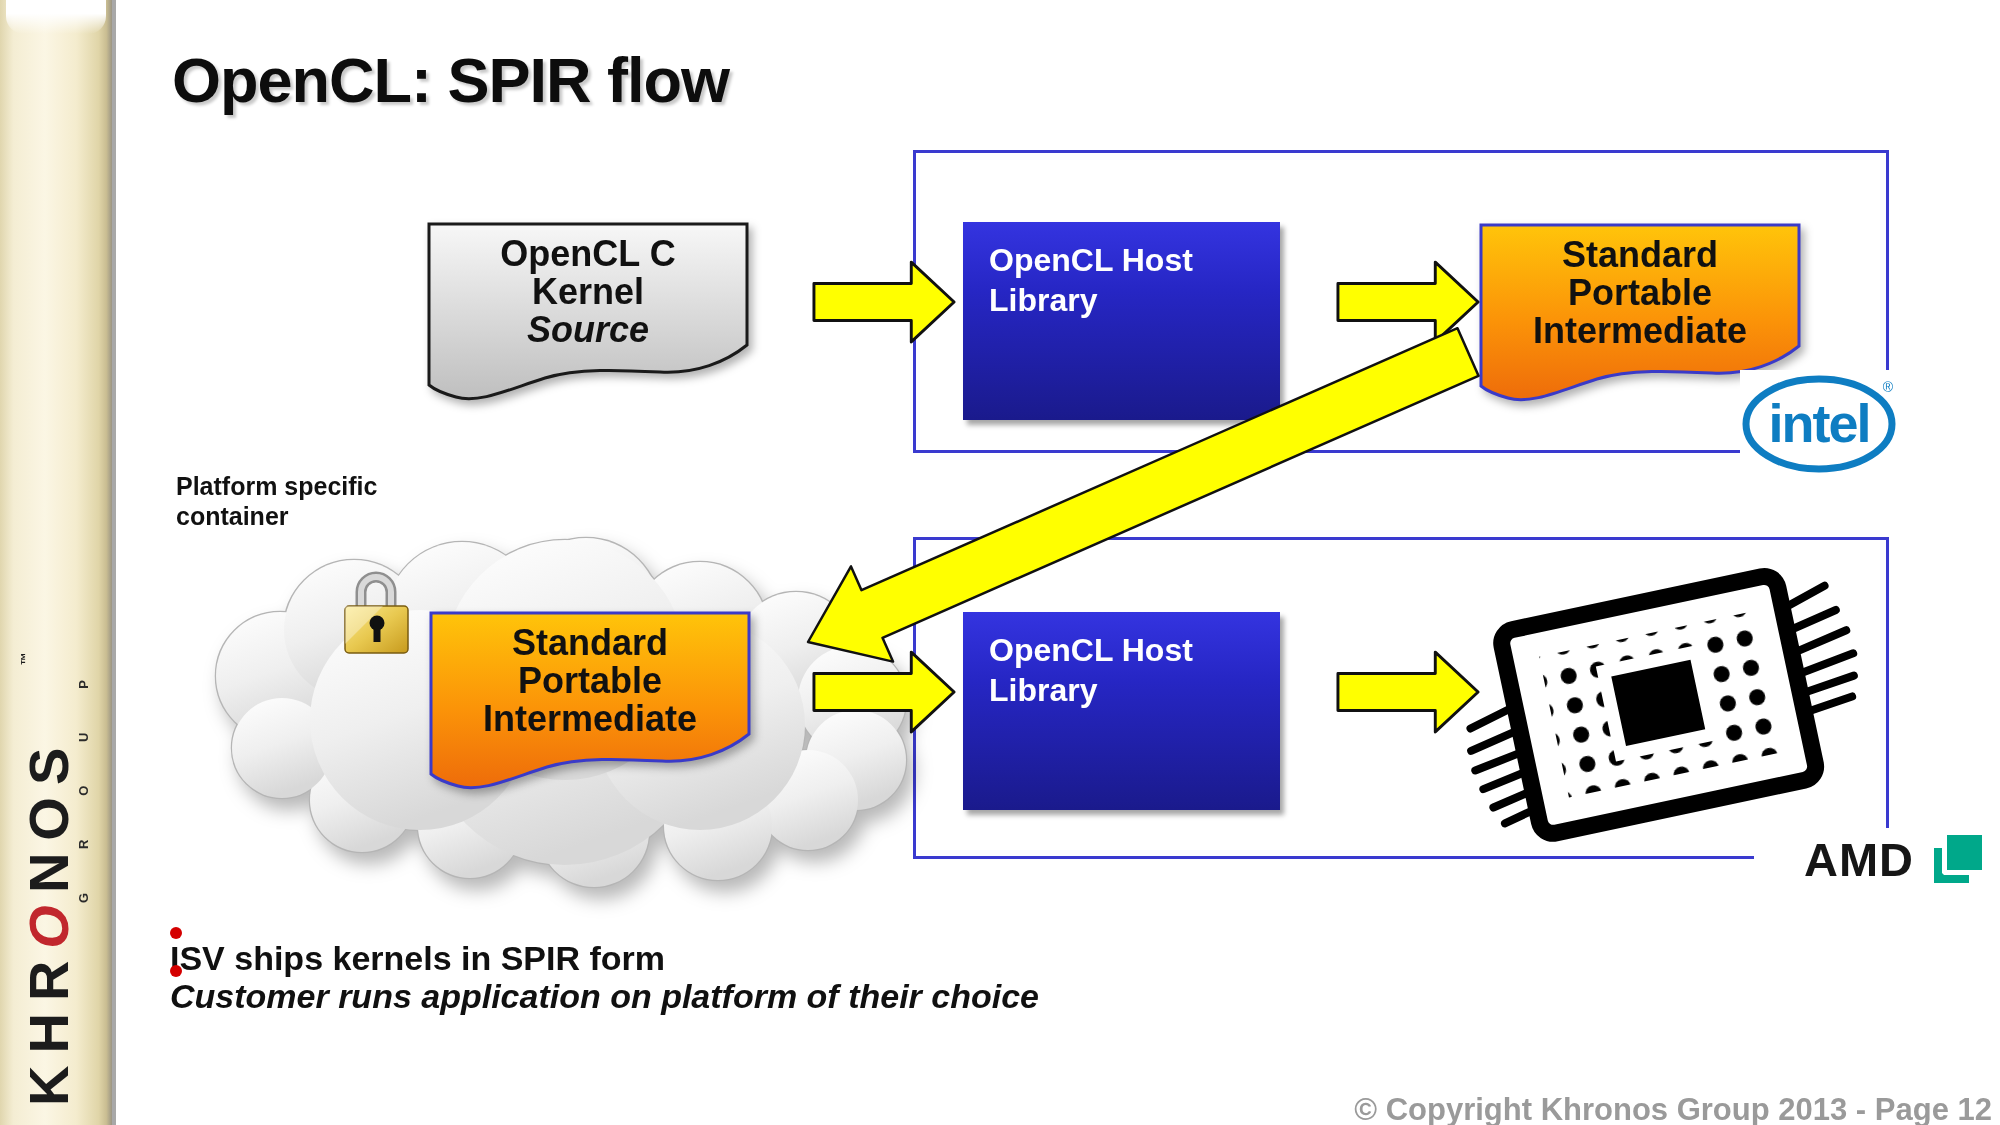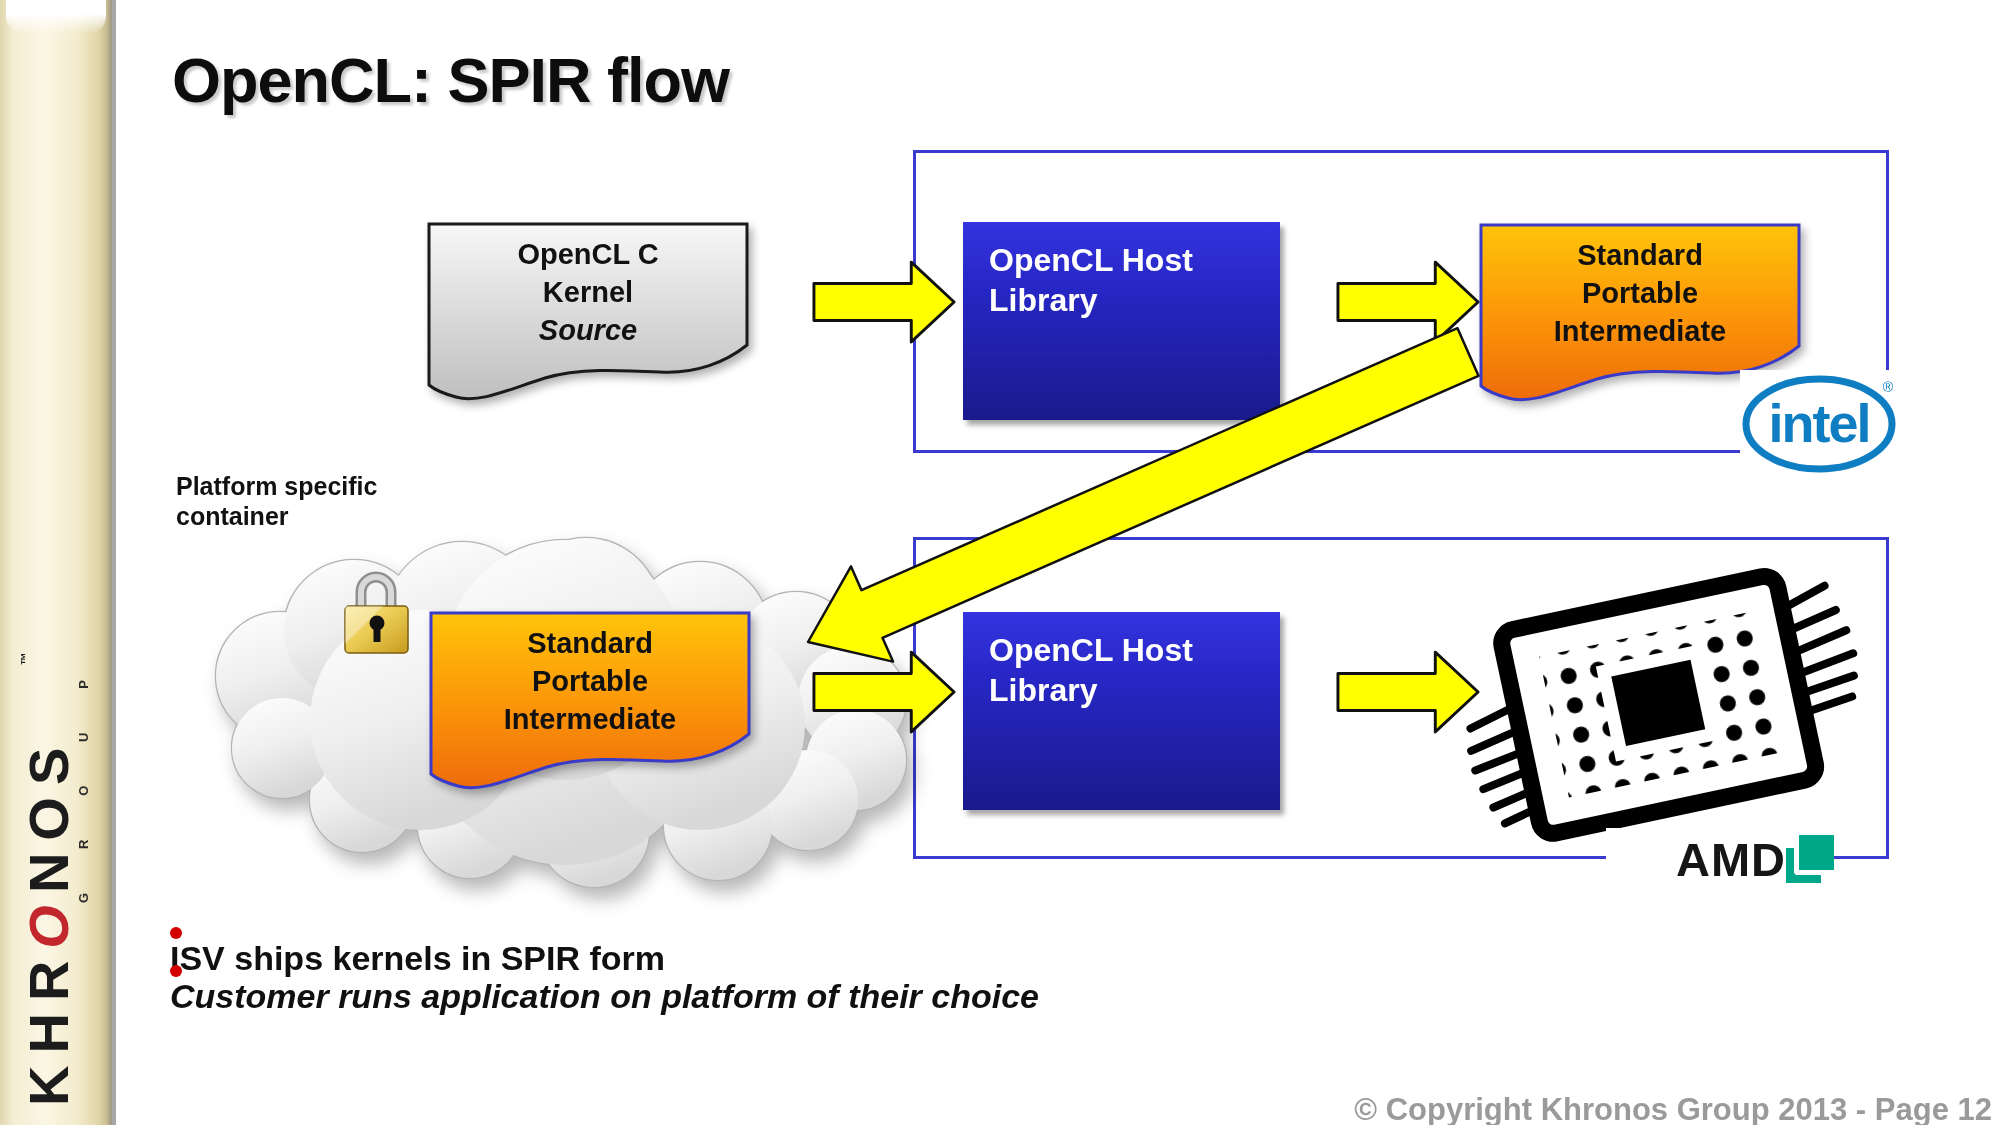--- a/index.html
+++ b/index.html
@@ -44,33 +44,33 @@
   .host-box{position:absolute;width:317px;height:198px;z-index:5;
     background:linear-gradient(180deg,#3434e0 0%,#2626c4 35%,#1a1a8c 100%);
     box-shadow:4px 5px 5px rgba(0,0,0,.35);
     color:#fff;font-size:32px;font-weight:bold;line-height:1.25;
     padding:18px 10px 0 26px;box-sizing:border-box;}
   .host-box.top{left:963px;top:222px;}
   .host-box.bottom{left:963px;top:612px;}
   
   .doc{position:absolute;width:324px;height:186px;z-index:5;}
   .doc svg{position:absolute;inset:0;filter:drop-shadow(4px 5px 4px rgba(0,0,0,.30));}
-  .doc .doc-text{position:relative;text-align:center;font-size:29px;font-weight:bold;color:#111;
+  .doc .doc-text{position:relative;text-align:center;font-size:36px;font-weight:bold;color:#111;
     line-height:38px;padding-top:14px;}
   .doc-source{left:426px;top:221px;}
   .doc-spir-top{left:1478px;top:222px;}
   .doc-spir-cloud{left:428px;top:610px;z-index:5;}
   .doc .italic{font-style:italic;}
   
   .cloud-svg{position:absolute;left:180px;top:500px;z-index:2;filter:drop-shadow(7px 11px 9px rgba(0,0,0,.28));}
   .lock-svg{position:absolute;left:338px;top:562px;z-index:6;}
   
   .intel-logo{position:absolute;left:1740px;top:370px;width:162px;height:106px;background:#fff;z-index:7;}
-  .amd-logo{position:absolute;left:1606px;top:828px;width:228px;height:62px;background:#fff;z-index:7;
-    display:flex;align-items:center;justify-content:flex-end;gap:0;}
+  .amd-logo{position:absolute;left:1754px;top:828px;width:228px;height:62px;background:#fff;z-index:7;
+    display:flex;align-items:center;justify-content:flex-end;gap:20px;}
   .amd-logo .amd-text{font-size:47px;font-weight:bold;letter-spacing:1px;color:#161616;line-height:1;}
   .chip-svg{position:absolute;left:1448px;top:558px;z-index:5;}
   
   .arrows{position:absolute;inset:0;z-index:6;pointer-events:none;}
 </style>
 </head>
 <body>
 
 <div class="stage">
 

